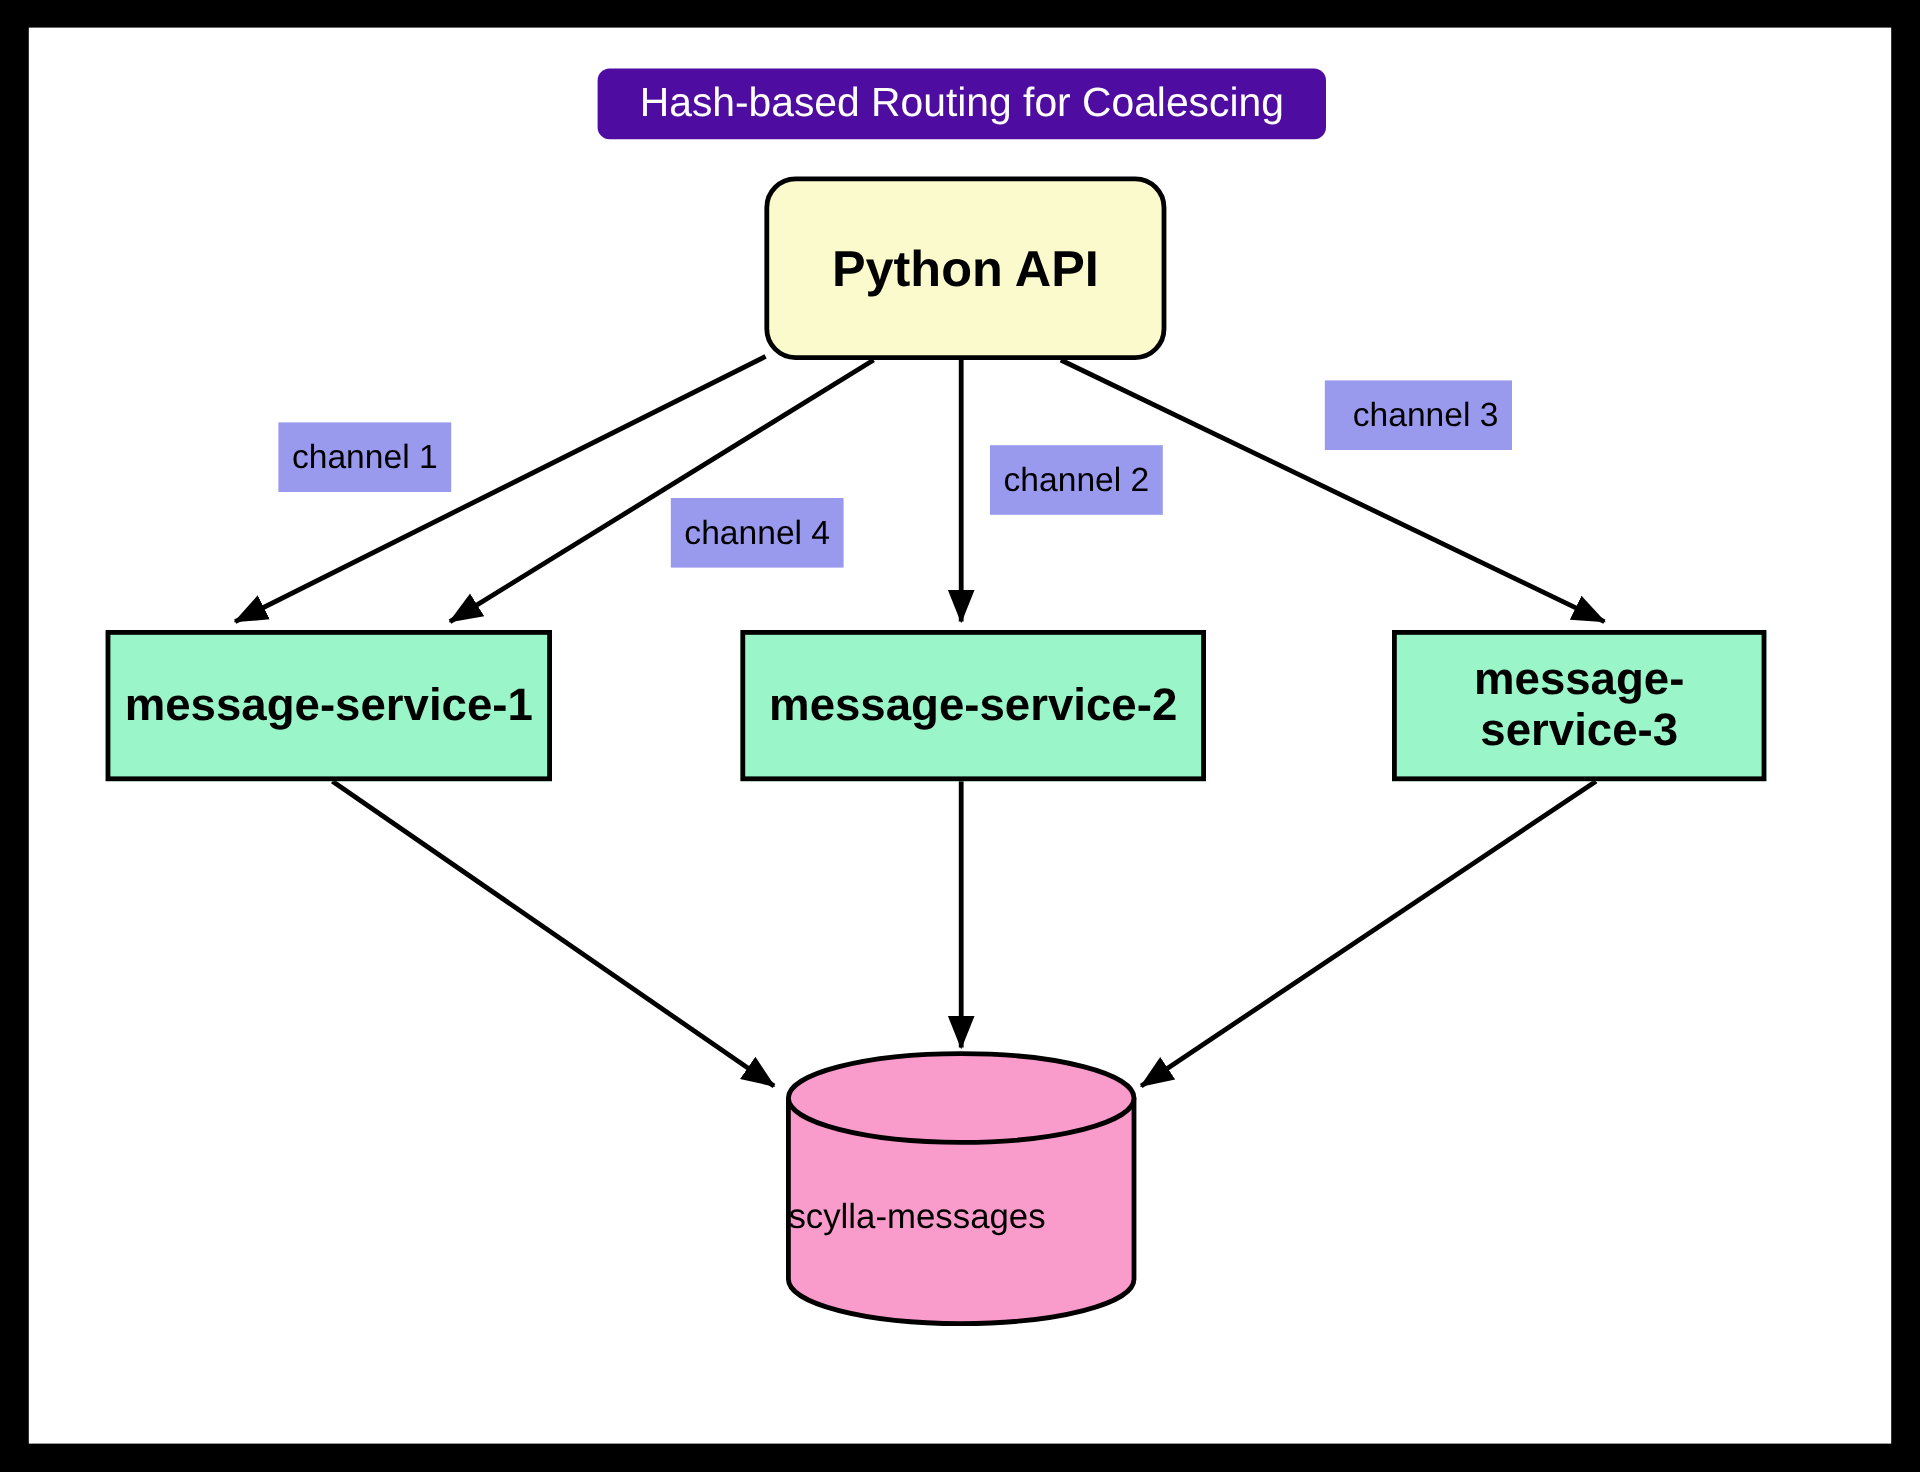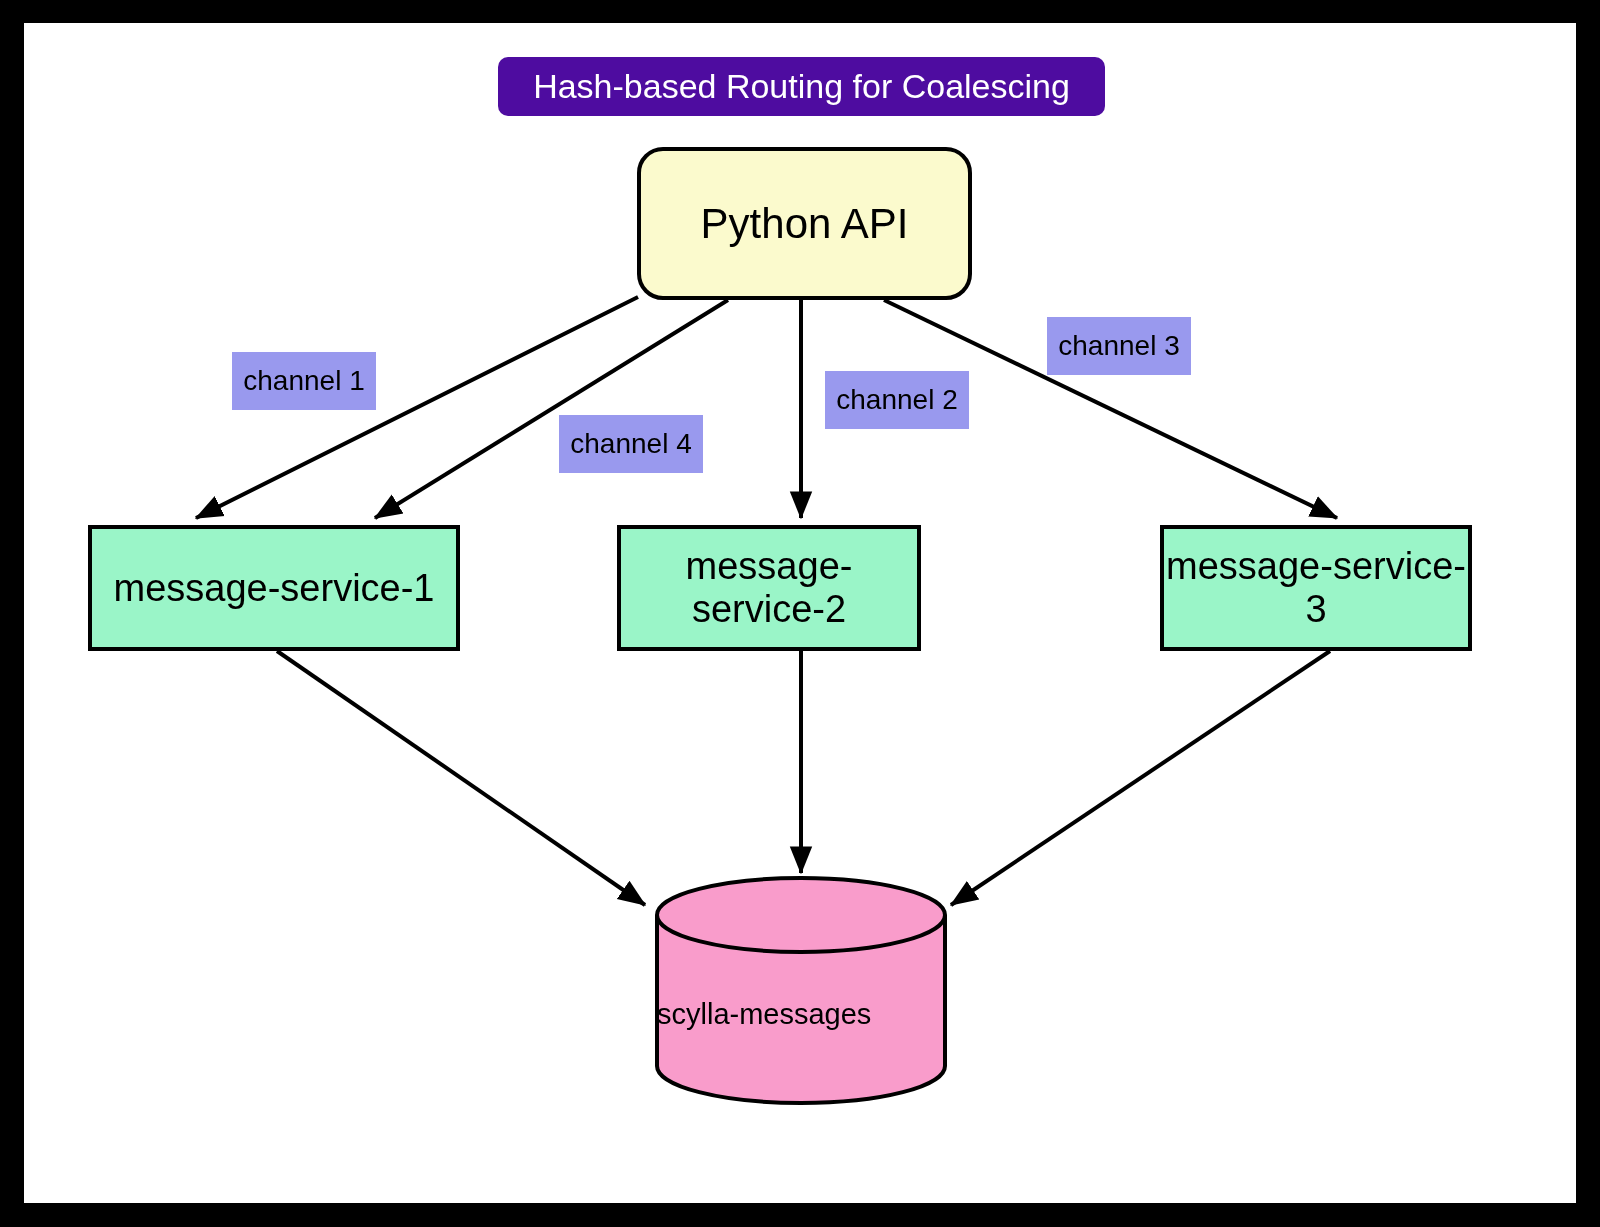--- a/index.html
+++ b/index.html
@@ -39,53 +39,54 @@
     margin-top: 33px;
   }
 
   .node {
     display: flex;
     align-items: center;
     justify-content: center;
     border: 4px solid var(--line);
     box-sizing: border-box;
     text-align: center;
+    font-weight: bold;
   }
   .node.api {
     left: 613px;
     top: 124px;
     width: 335px;
     height: 153px;
     background: var(--api_fill);
     border-radius: 26px;
     font-size: 42px;
   }
   .node.service {
     top: 502px;
     height: 126px;
     background: var(--node_fill);
     font-size: 38px;
   }
   .node.s1 { left: 64px;   width: 372px; text-align: right; }
-  .node.s2 { left: 593px;  width: 304px; }
+  .node.s2 { left: 593px;  width: 388px; }
   .node.s3 { left: 1136px; width: 312px; }
 
   .edge-label {
     width: 144px;
     height: 58px;
     background: var(--label_fill);
     display: flex;
     align-items: center;
     justify-content: center;
     font-size: 28px;
   }
   .edge-label.ch1 { left: 208px;  top: 329px; text-align: center; }
   .edge-label.ch4 { left: 535px;  top: 392px; }
   .edge-label.ch2 { left: 801px;  top: 348px; text-align: center; }
-  .edge-label.ch3 { left: 1023px; top: 294px; }
+  .edge-label.ch3 { left: 1080px; top: 294px; padding-left: 12px; }
 
   .edges-svg {
     left: 0;
     top: 0;
     width: 1552px;
     height: 1180px;
   }
   .edge-line {
     stroke: var(--line);
     stroke-width: 4;

